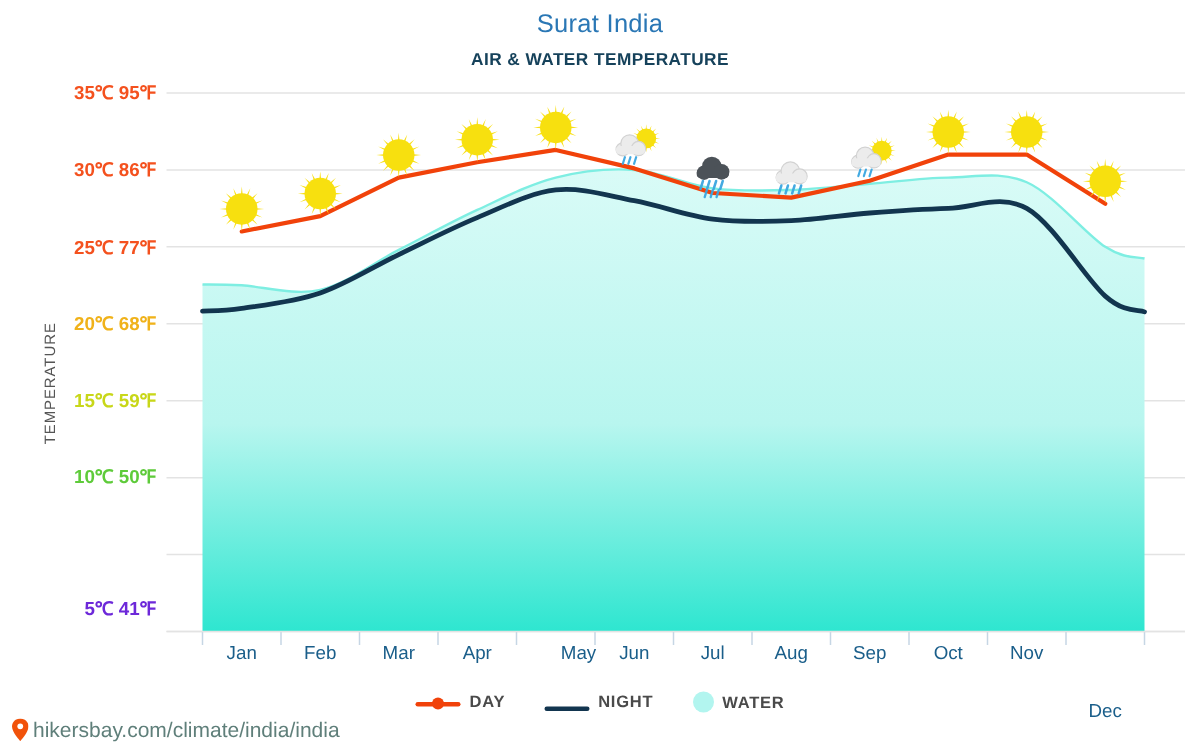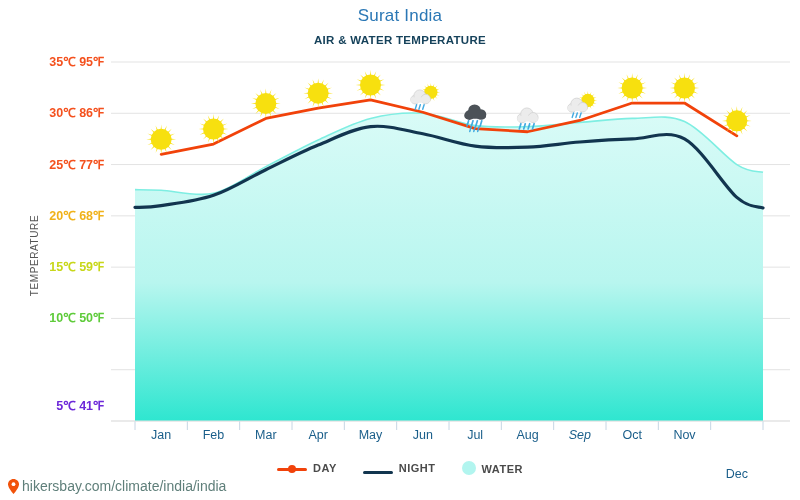--- a/index.html
+++ b/index.html
@@ -85,25 +85,25 @@
       <div class="ytick" style="color: rgb(200, 215, 25); top: 258.143px;">15℃ 59℉</div>
       <div class="ytick" style="color: rgb(94, 203, 58); top: 309.429px;">10℃ 50℉</div>
       <div class="ytick" style="color: #6d28d9; top: 360.714px; margin-top: 36px;">5℃ 41℉</div>
     </div>
 
   <div id="xtick-wrap">
       <div class="xtick" style="color: rgb(26, 94, 138); left: 134.167px;">Jan</div>
       <div class="xtick" style="color: rgb(26, 94, 138); left: 186.5px;">Feb</div>
       <div class="xtick" style="color: rgb(26, 94, 138); left: 238.833px;">Mar</div>
       <div class="xtick" style="color: rgb(26, 94, 138); left: 291.167px;">Apr</div>
-      <div class="xtick" style="color: rgb(26, 94, 138); left: 343.5px;">May</div>
+      <div class="xtick" style="color: rgb(26, 94, 138); left: 343.5px; text-align: right;">May</div>
       <div class="xtick" style="color: rgb(26, 94, 138); left: 395.833px;">Jun</div>
       <div class="xtick" style="color: rgb(26, 94, 138); left: 448.167px;">Jul</div>
       <div class="xtick" style="color: rgb(26, 94, 138); left: 500.5px;">Aug</div>
-      <div class="xtick" style="color: rgb(26, 94, 138); left: 552.833px; font-style: italic;">Sep</div>
+      <div class="xtick" style="color: rgb(26, 94, 138); left: 552.833px;">Sep</div>
       <div class="xtick" style="color: rgb(26, 94, 138); left: 605.167px;">Oct</div>
       <div class="xtick" style="color: rgb(26, 94, 138); left: 657.5px;">Nov</div>
       <div class="xtick" style="color: rgb(26, 94, 138); left: 709.833px; margin-top: 39px;">Dec</div>
     </div>
 
   <svg class="plot" width="800" height="500" id="plot-svg">
     <defs>
       <linearGradient id="waterGrad" x1="0" y1="0" x2="0" y2="1">
         <stop offset="0%" stop-color="#d9fbf7"></stop>
         <stop offset="55%" stop-color="#b8f6ef"></stop>

